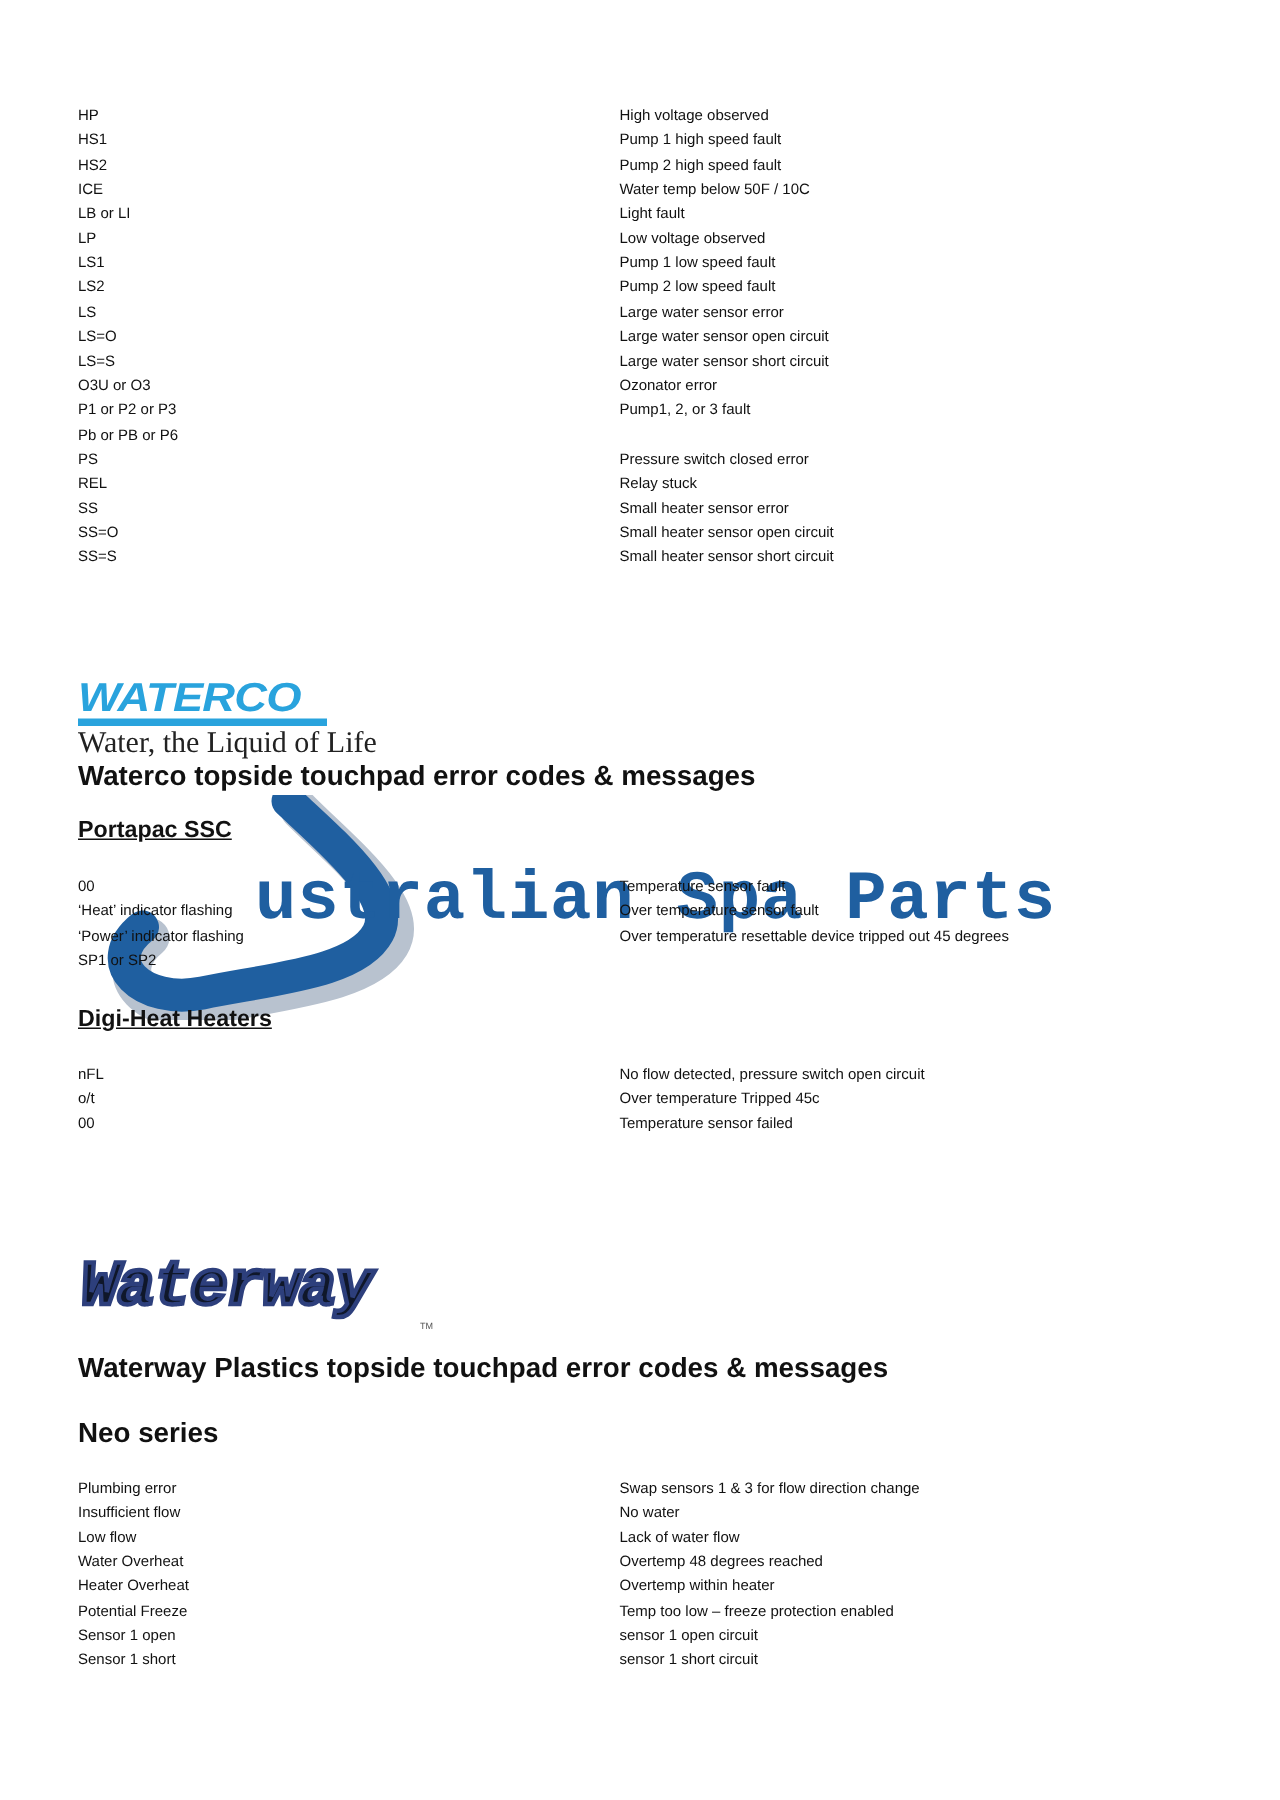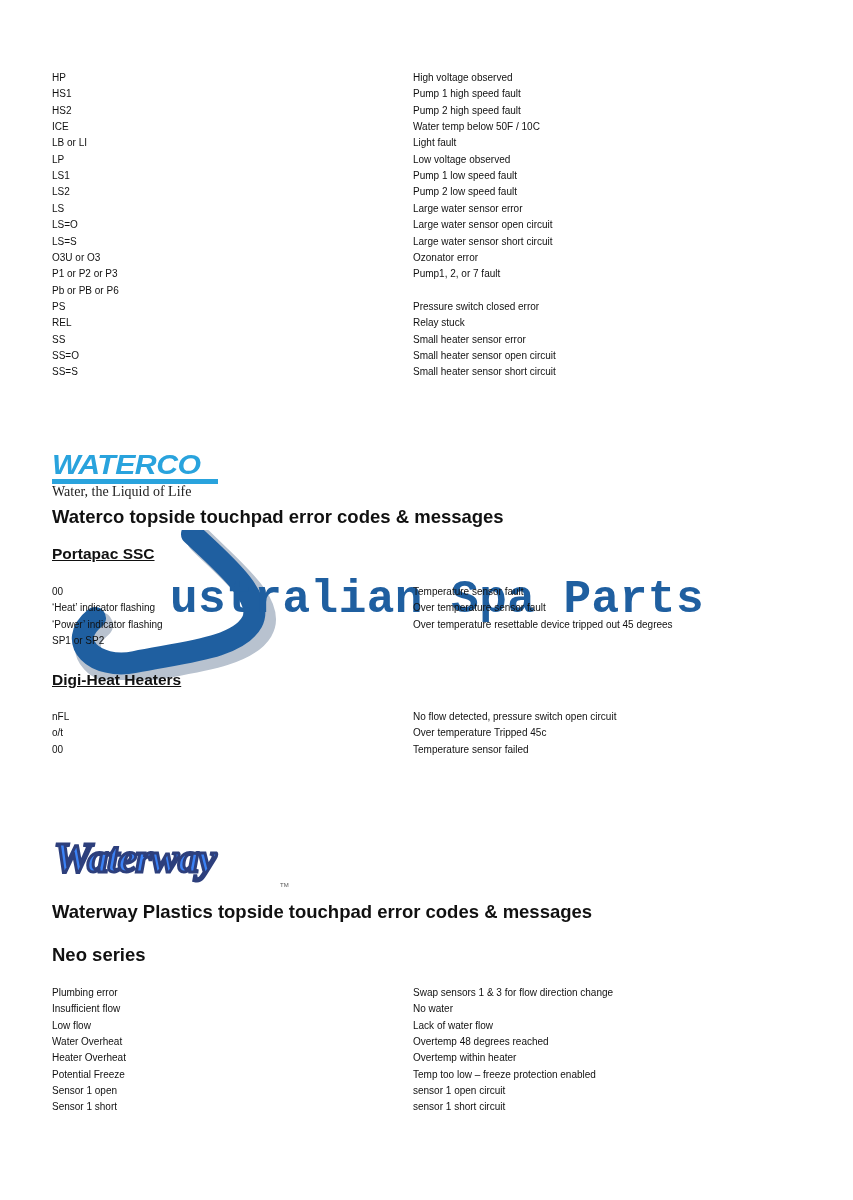--- a/index.html
+++ b/index.html
@@ -11,27 +11,27 @@
   .row .desc { position: absolute; left: 361px; }
   .h2 { position: absolute; left: 52px; font-weight: bold; font-size: 18.5px; color: #111; white-space: nowrap; }
   .h3 { position: absolute; left: 52px; font-weight: bold; font-size: 15.5px; color: #111; white-space: nowrap; text-decoration: underline; }
   .h3b { position: absolute; left: 52px; font-weight: bold; font-size: 18.5px; color: #111; white-space: nowrap; }
   .waterco-logo { position: absolute; left: 52px; top: 452px; width: 170px; height: 50px; }
   .waterco-word { position: absolute; left: 0; top: 0; font-family: "Liberation Sans", sans-serif;
                   font-weight: bold; font-style: italic; font-size: 27px; letter-spacing: -0.5px;
                   color: #29a3dd; line-height: 26px; transform: scaleX(1.12); transform-origin: left; }
   .waterco-bar { position: absolute; left: 0; top: 27px; width: 166px; height: 5px; background: #29a3dd; }
   .waterco-tag { position: absolute; left: 0; top: 32px; font-family: "Liberation Serif", serif;
-                 font-size: 14px; color: #222; white-space: nowrap; }
+                 font-size: 20px; color: #222; white-space: nowrap; }
   .watermark { position: absolute; left: 60px; top: 530px; width: 740px; height: 150px; pointer-events: none; }
   .wm-text { position: absolute; left: 170px; top: 574px; font-family: Liberation Mono, monospace;
              font-weight: bold; font-size: 46px; color: #1f5fa0; white-space: nowrap; letter-spacing: 0.5px; }
   .waterway-logo { position: absolute; left: 50px; top: 830px; width: 240px; height: 70px; }
-  .ww-text { position: absolute; left: 4px; top: 4px; font-family: Liberation Serif, serif; font-weight: bold;
-             font-style: italic; font-size: 42px; color: #3b82f6; white-space: nowrap;
+  .ww-text { position: absolute; left: 4px; top: 4px; font-family: Liberation Mono, monospace; font-weight: bold;
+             font-style: italic; font-size: 42px; color: #0f172a; white-space: nowrap;
              -webkit-text-stroke: 3px #2d3f7c; letter-spacing: -1px; }
   .ww-tm { position: absolute; left: 230px; top: 52px; font-size: 6px; color: #555; }
   .overlay-text { position: relative; z-index: 3; }
 </style>
 </head>
 <body>
 
 <div id="balboa-table">
     <div class="row" style="position: absolute; top: 70px;">
       <span class="code">HP</span>
@@ -76,21 +76,21 @@
     <div class="row" style="position: absolute; top: 233.5px;">
       <span class="code">LS=S</span>
       <span class="desc">Large water sensor short circuit</span>
     </div>
     <div class="row" style="position: absolute; top: 249.85px;">
       <span class="code">O3U or O3</span>
       <span class="desc">Ozonator error</span>
     </div>
     <div class="row" style="position: absolute; top: 266.2px;">
       <span class="code">P1 or P2 or P3</span>
-      <span class="desc">Pump1, 2, or 7 fault</span>
+      <span class="desc">Pump1, 2, or 3 fault</span>
     </div>
     <div class="row" style="position: absolute; top: 282.55px;">
       <span class="code">Pb or PB or P6</span>
     </div>
     <div class="row" style="position: absolute; top: 298.9px;">
       <span class="code">PS</span>
       <span class="desc">Pressure switch closed error</span>
     </div>
     <div class="row" style="position: absolute; top: 315.25px;">
       <span class="code">REL</span>

